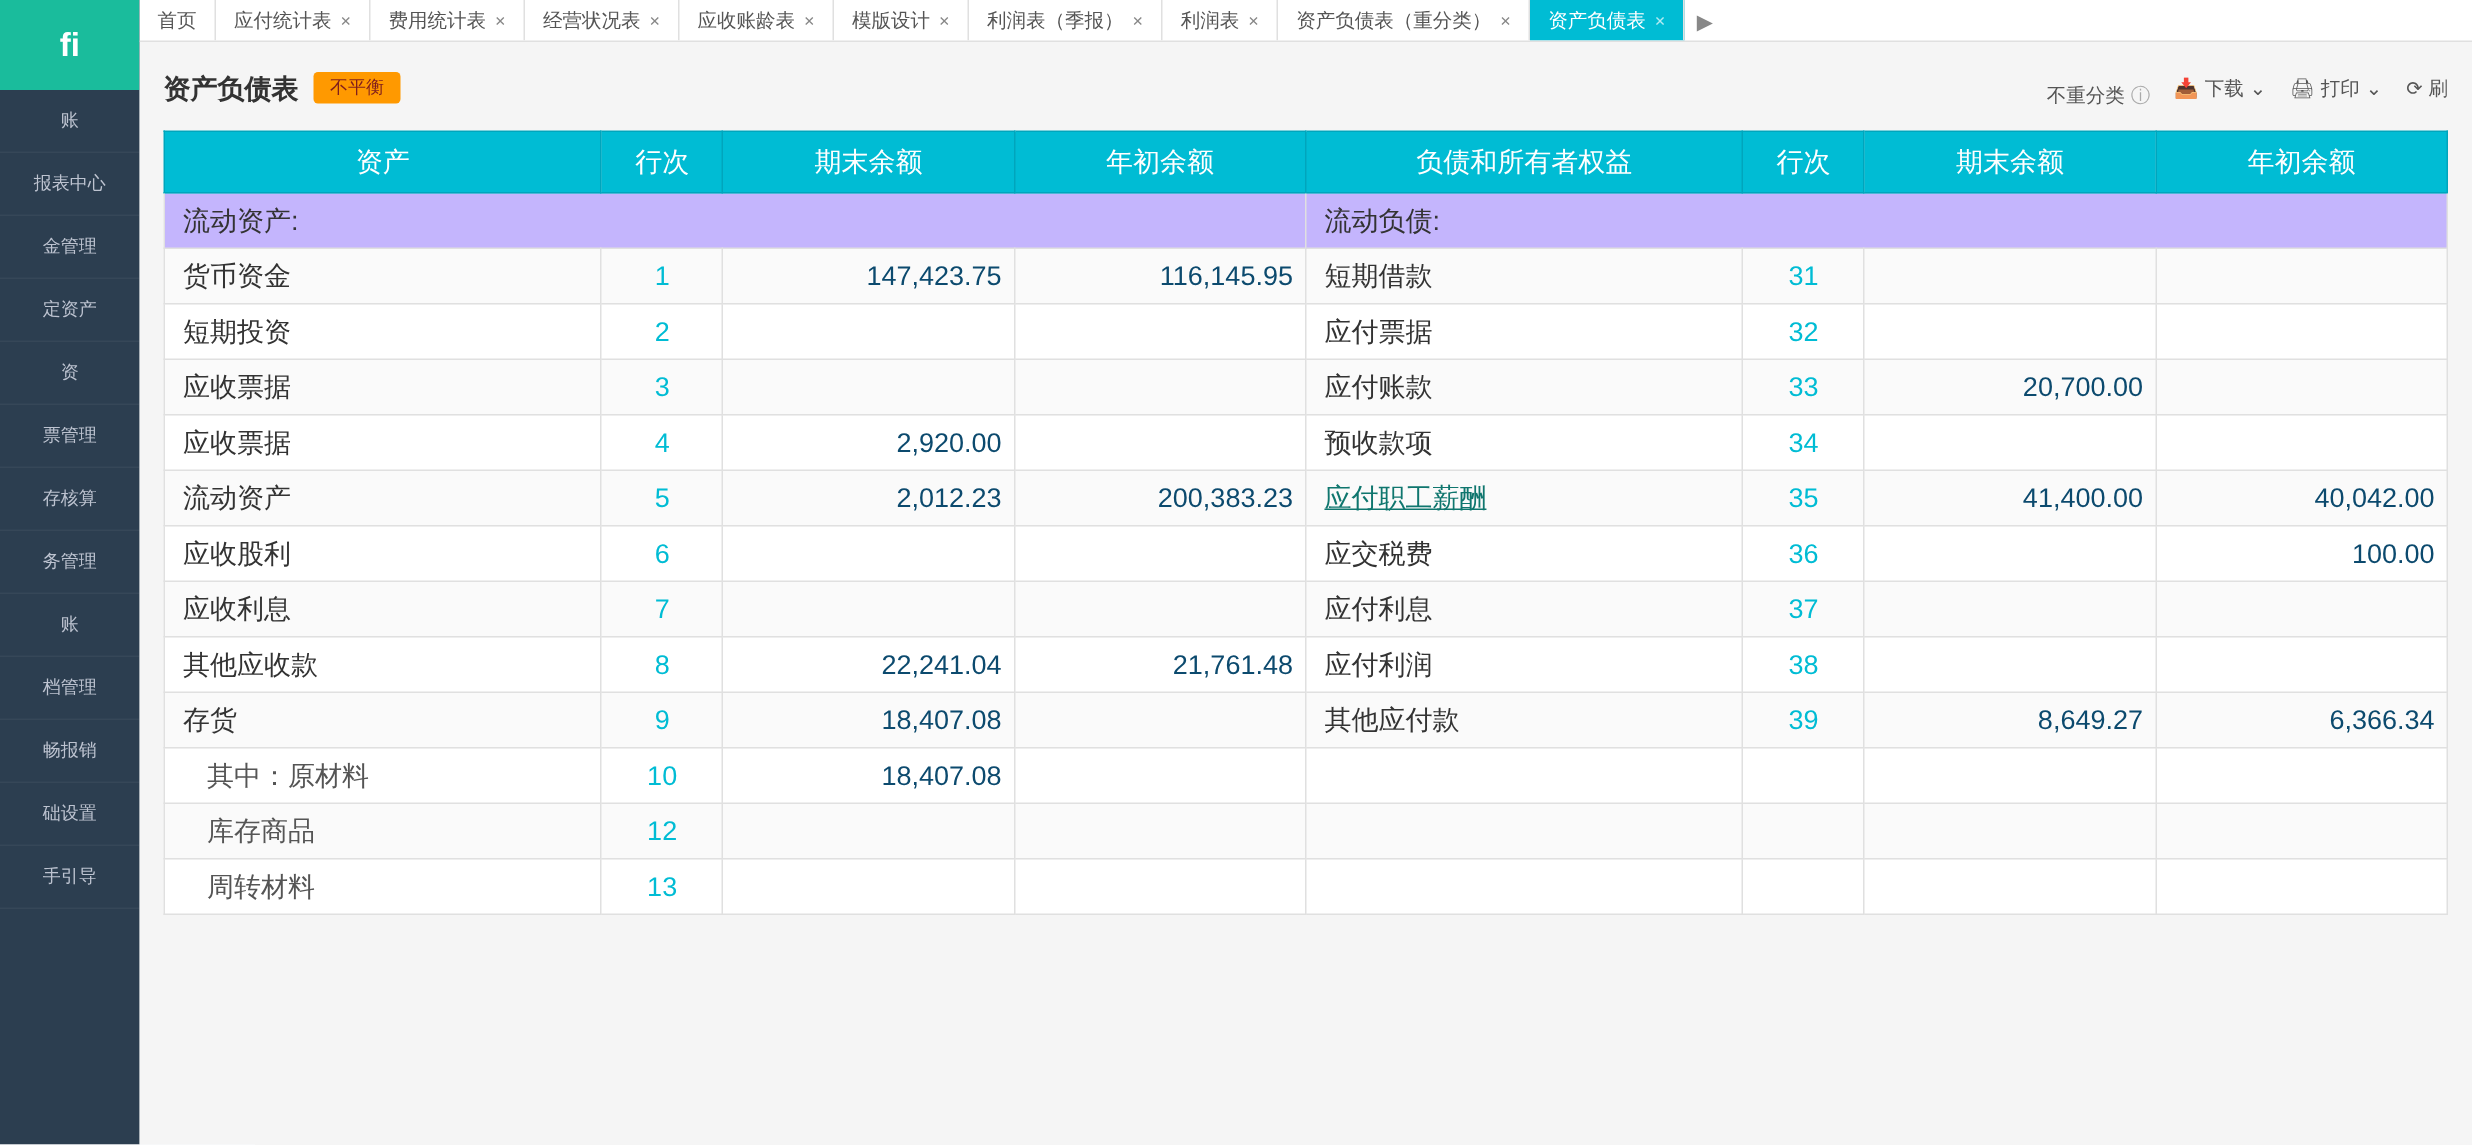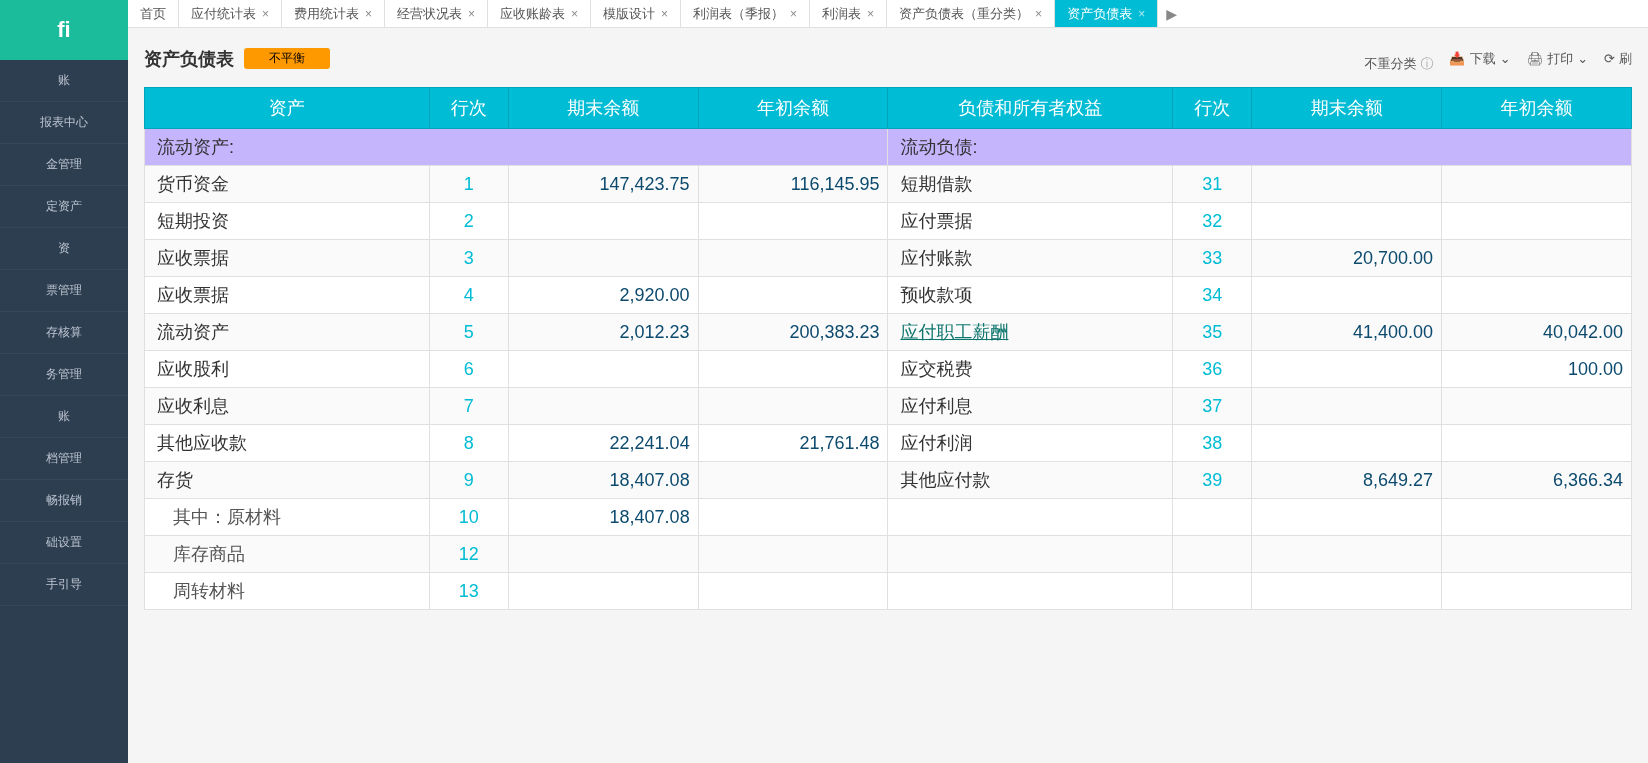--- a/index.html
+++ b/index.html
@@ -1,20 +1,20 @@
 <!DOCTYPE html>
 <html><head>
   <meta charset="utf-8">
   <style>
     * { box-sizing: border-box; margin: 0; padding: 0; }
     body { font-family: "Microsoft YaHei", "PingFang SC", sans-serif; font-size: 13px; background: #f0f2f5; display: flex; height: 763px; overflow: hidden; }
 
     
     .sidebar {
-      width: 128px;
+      width: 93px;
       background: #2c3e50;
       display: flex;
       flex-direction: column;
       flex-shrink: 0;
       overflow: hidden;
     }
     .sidebar-top {
       background: #1abc9c;
       height: 60px;
       display: flex;
@@ -103,23 +103,23 @@
       align-items: center;
       gap: 10px;
     }
     .page-title {
       font-size: 18px;
       font-weight: bold;
       color: #333;
     }
     .badge-unbalanced {
       background: #f90;
-      color: #000000;
+      color: #7f1d1d;
       font-size: 12px;
-      padding: 2px 25px;
+      padding: 2px 11px;
       border-radius: 3px;
     }
     .header-actions {
       display: flex;
       align-items: center;
       gap: 16px;
       font-size: 13px;
       color: #555;
     }
     .header-actions .action-btn {

